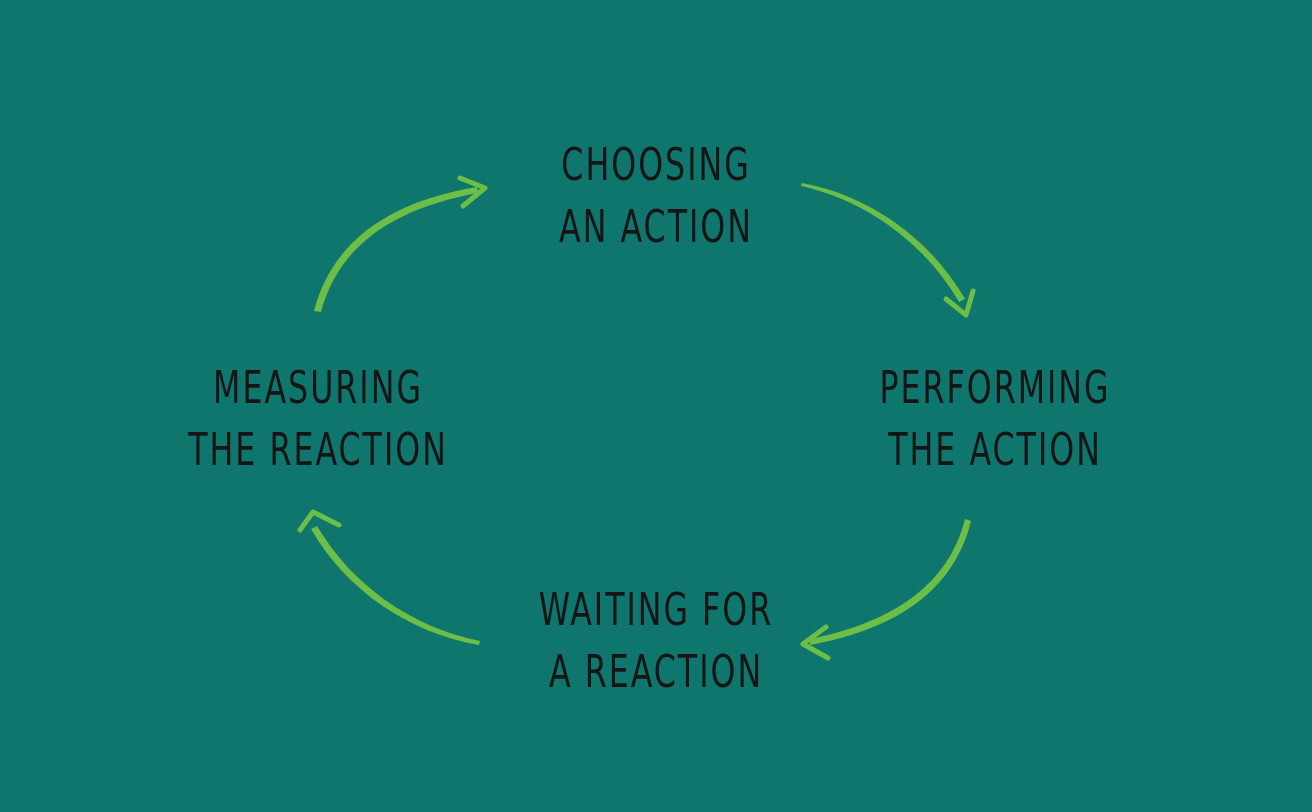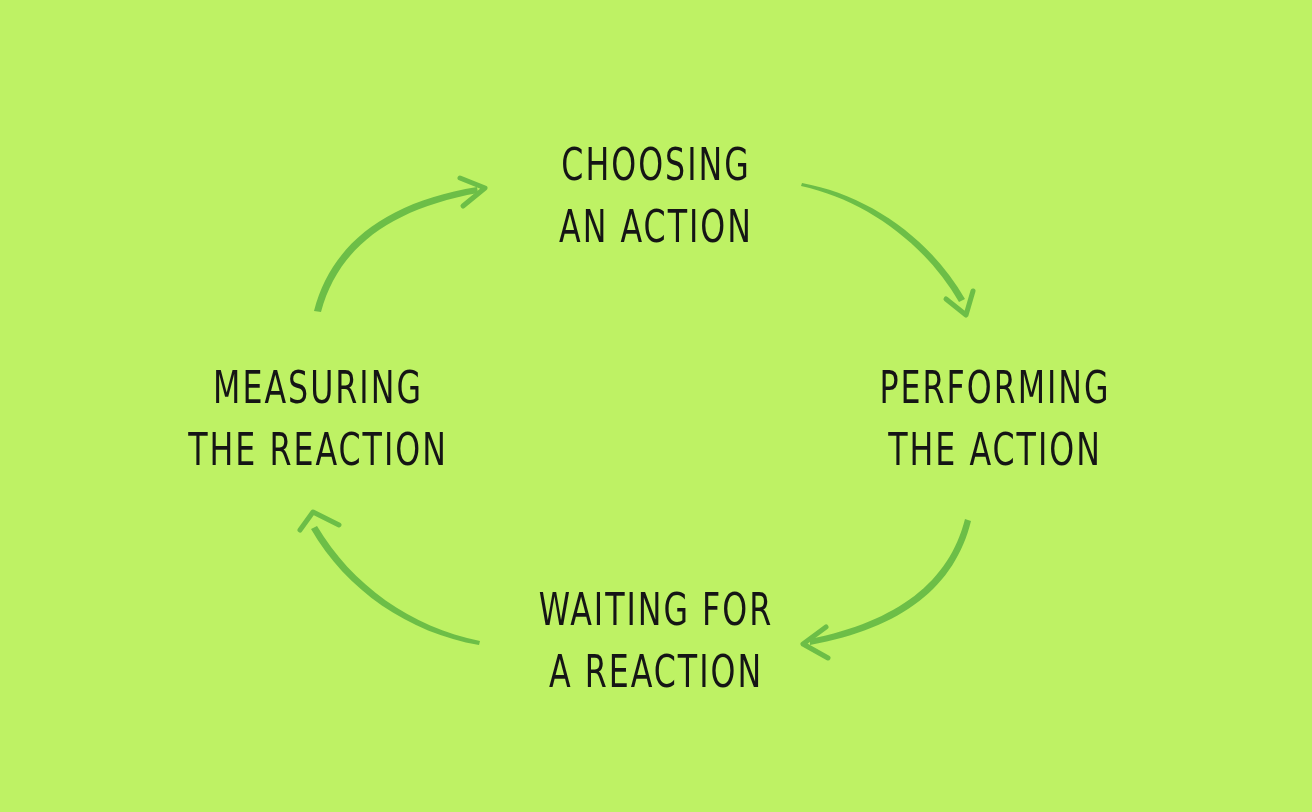--- a/index.html
+++ b/index.html
@@ -5,21 +5,21 @@
 <style>
   html, body {
     margin: 0;
     padding: 0;
     background: #ffffff;
   }
   #stage {
     position: relative;
     width: 1312px;
     height: 812px;
-    background: #bef264;
+    background: #0f766e;
     overflow: hidden;
     font-family: "DejaVu Sans Condensed", "Liberation Sans Narrow", "Liberation Sans", sans-serif;
   }
 
   
   #arrows {
     position: absolute;
     left: 0;
     top: 0;
     width: 1312px;

